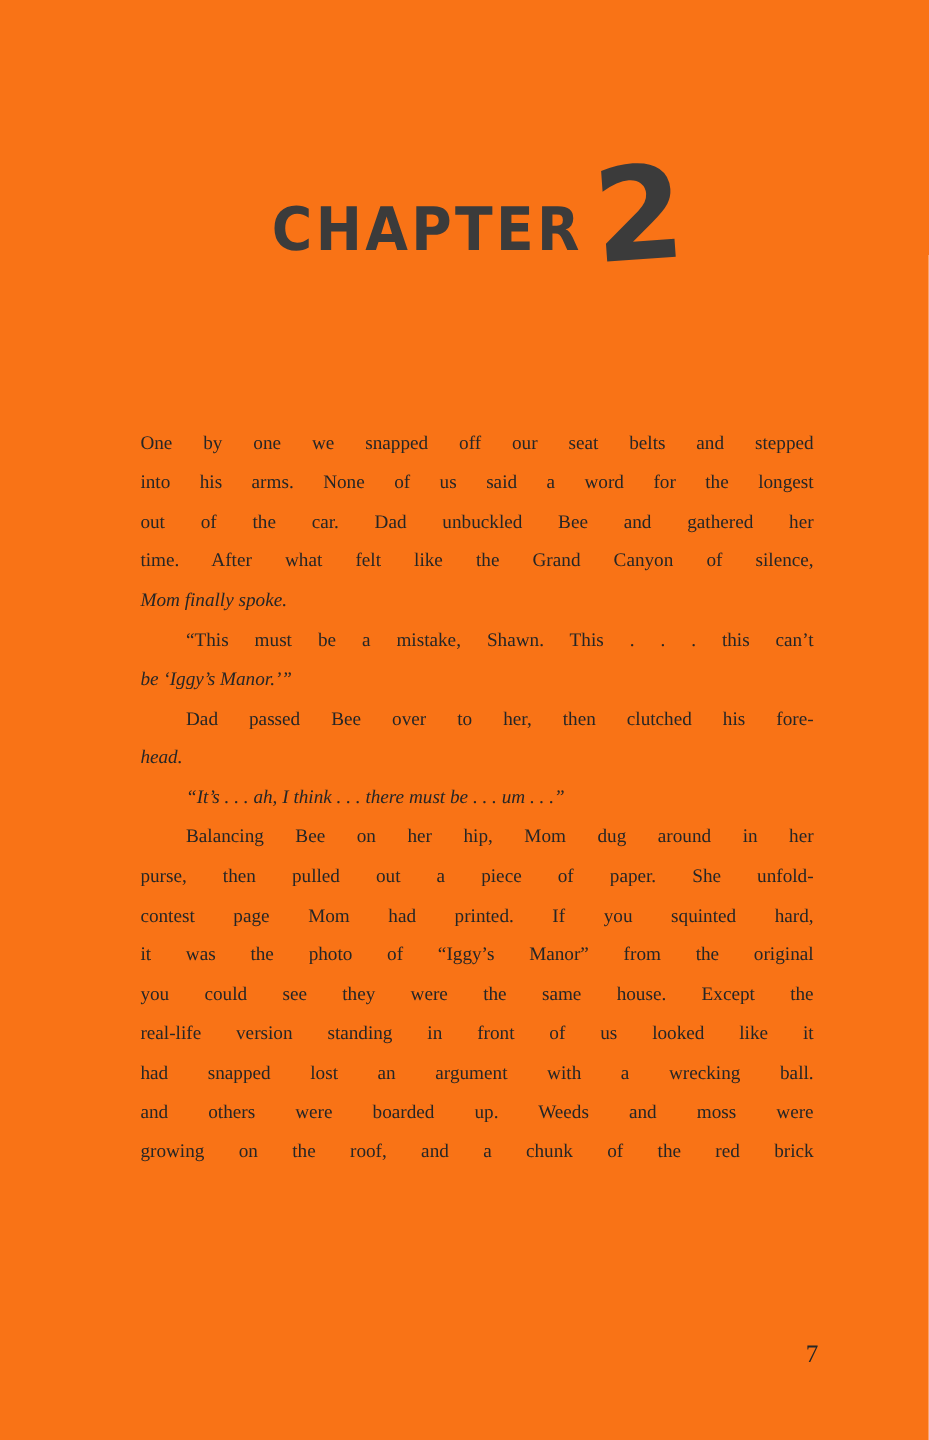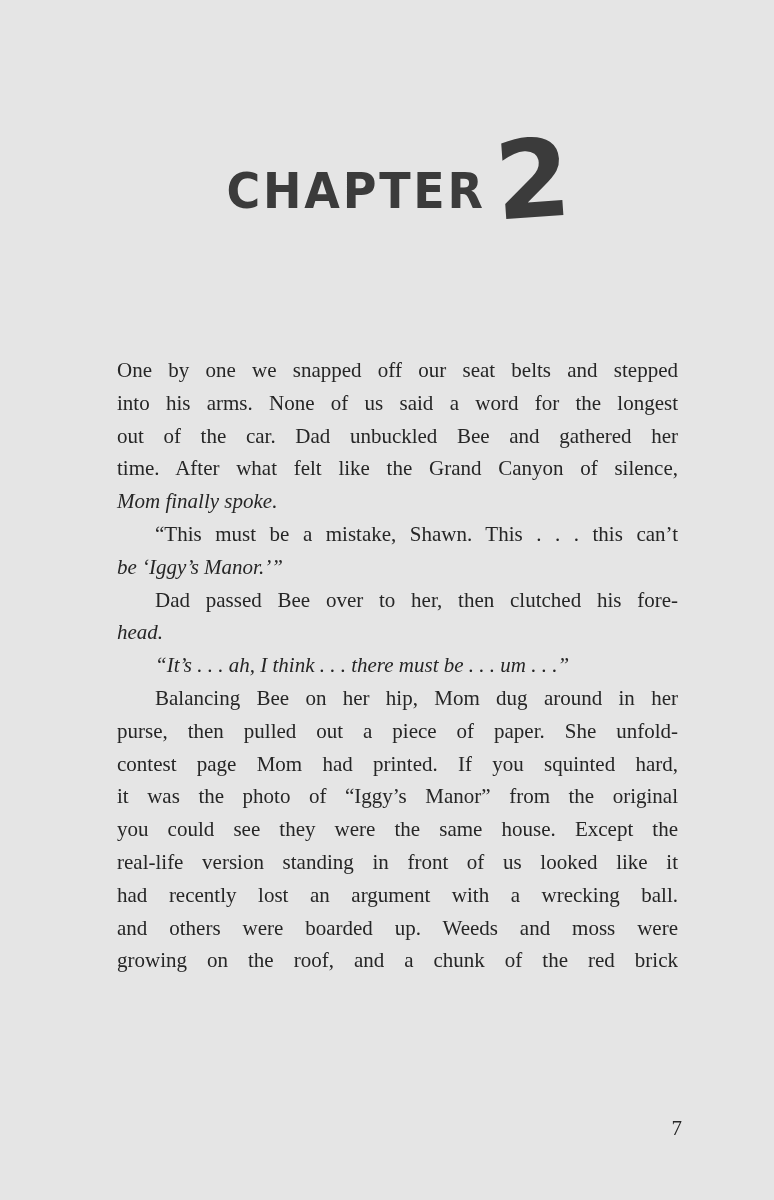--- a/index.html
+++ b/index.html
@@ -1,36 +1,36 @@
 <!DOCTYPE html>
 <html><head>
 <meta charset="utf-8">
 <style>
   html, body { margin: 0; padding: 0; background: #ffffff; }
   body { width: 774px; height: 1200px; position: relative; overflow: hidden; }
-  .page { position: absolute; left: 0; top: 0; width: 774px; height: 1200px; background: #e5e5e5; }
+  .page { position: absolute; left: 0; top: 0; width: 774px; height: 1200px; background: #f97316; }
   .chapter-heading {
     position: absolute; left: 0; top: 128px; width: 774px; height: 110px;
     display: flex; justify-content: center; align-items: flex-end;
     color: #3b3b3b;
     font-family: "DejaVu Sans", sans-serif;
   }
   .chapter-word {
     font-size: 50px; font-weight: bold; letter-spacing: 3px;
     transform: scaleX(0.92); transform-origin: right bottom;
     line-height: 1; margin-bottom: 22px; margin-right: 10px;
   }
   .chapter-num {
     font-size: 108px; font-weight: bold; line-height: 1;
     transform: rotate(-4deg); margin-bottom: 4px;
   }
   .body-text {
     position: absolute; left: 117px; top: 354px; width: 561px;
     font-family: "Liberation Serif", "DejaVu Serif", serif;
-    font-size: 21px; line-height: 32.8px; color: #262626;
+    font-size: 16px; line-height: 32.8px; color: #262626;
     text-align: justify;
   }
   .line { display: block; height: 32.8px; white-space: nowrap; text-align: justify; text-align-last: justify; }
   .line.last { text-align-last: left; font-style: italic; }
   .line.indent { padding-left: 38px; }
   .page-number {
     position: absolute; left: 660px; top: 1116px; width: 22px;
     font-family: "Liberation Serif", "DejaVu Serif", serif;
     font-size: 21px; color: #262626; text-align: right;
   }
@@ -55,20 +55,20 @@
     <span class="line last">be ‘Iggy’s Manor.’”</span>
     <span class="line indent">Dad passed Bee over to her, then clutched his fore-</span>
     <span class="line last">head.</span>
     <span class="line indent last">“It’s . . . ah, I think . . . there must be . . . um . . .”</span>
     <span class="line indent">Balancing Bee on her hip, Mom dug around in her</span>
     <span class="line">purse, then pulled out a piece of paper. She unfold-</span>
     <span class="line">contest page Mom had printed. If you squinted hard,</span>
     <span class="line">it was the photo of “Iggy’s Manor” from the original</span>
     <span class="line">you could see they were the same house. Except the</span>
     <span class="line">real-life version standing in front of us looked like it</span>
-    <span class="line">had recently lost an argument with a wrecking ball.</span>
+    <span class="line">had snapped lost an argument with a wrecking ball.</span>
     <span class="line">and others were boarded up. Weeds and moss were</span>
     <span class="line">growing on the roof, and a chunk of the red brick</span>
   </div>
 
   <div class="page-number">7</div>
 
 </div>
 
 </body></html>

